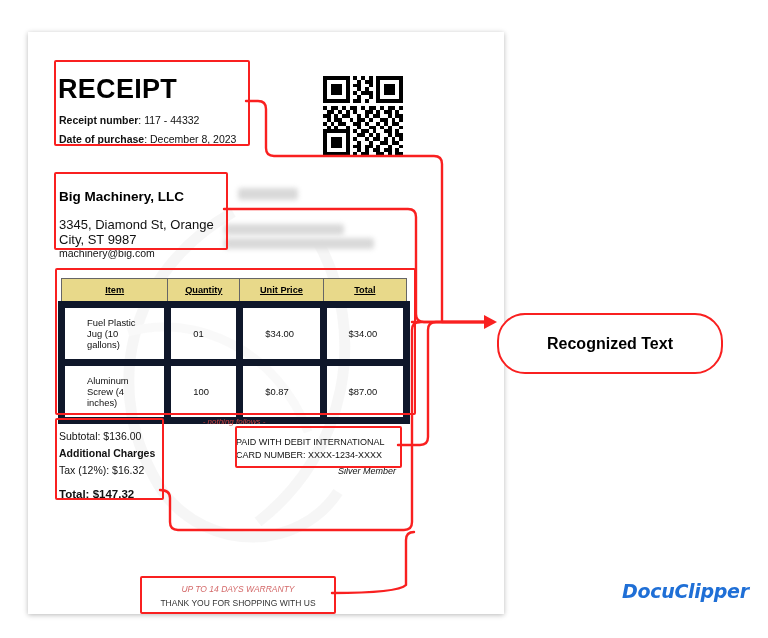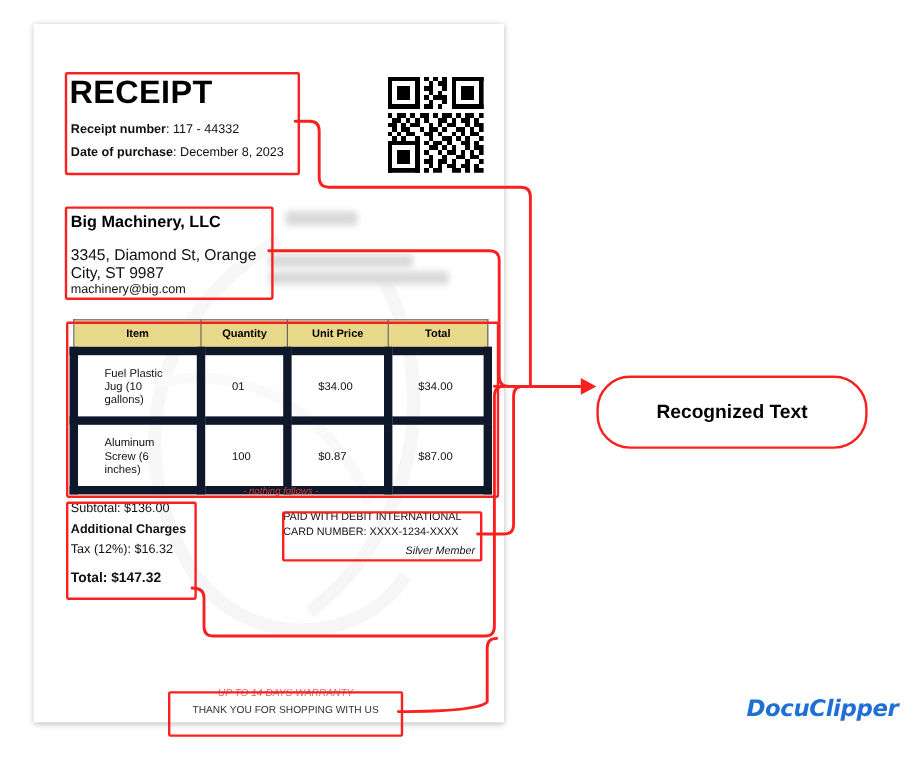--- a/index.html
+++ b/index.html
@@ -12,22 +12,22 @@
     background: #ffffff;
     font-family: "Liberation Sans", sans-serif;
     overflow: hidden;
     position: relative;
   }
 
   
   #receipt-page {
     position: absolute;
     left: 28px;
-    top: 20px;
-    width: 392px;
+    top: 32px;
+    width: 476px;
     height: 582px;
     background: #ffffff;
     box-shadow: 0 1px 5px rgba(0,0,0,0.28);
     overflow: hidden;
   }
 
   
   #watermark {
     position: absolute;
     left: 40px;
@@ -127,20 +127,21 @@
     font-size: 9.4px;
   }
   #items-table th {
     background: #e8d98a;
     border: 1px solid #666;
     padding: 6px 4px;
     font-size: 9.2px;
     font-weight: bold;
     color: #000;
     text-align: center;
+    text-decoration: underline;
   }
   #items-table td {
     border: 7px solid #0f172a;
     padding: 9px 22px;
     color: #111;
     height: 19px;
     vertical-align: middle;
   }
   #items-table td.c-item { width: 150px; }
   #items-table td.c-qty  { width: 58px; }
@@ -415,21 +416,21 @@
         </tr>
       </thead>
       <tbody>
         <tr>
           <td class="c-item">Fuel Plastic Jug (10 gallons)</td>
           <td class="c-qty">01</td>
           <td class="c-up">$34.00</td>
           <td class="c-tot">$34.00</td>
         </tr>
         <tr>
-          <td class="c-item">Aluminum Screw (6 inches)</td>
+          <td class="c-item">Aluminum Screw (4 inches)</td>
           <td class="c-qty">100</td>
           <td class="c-up">$0.87</td>
           <td class="c-tot">$87.00</td>
         </tr>
       </tbody>
     </table>
 
     <div id="nothing-follows">- nothing follows -</div>
 
     <div id="totals-block">

